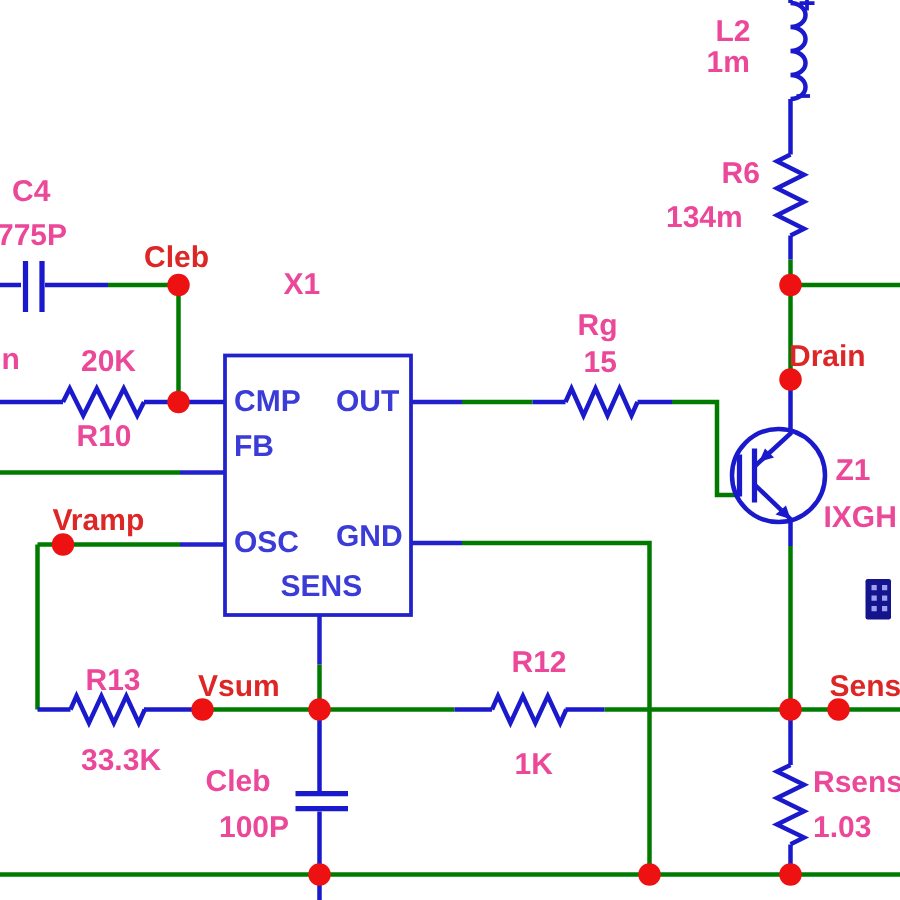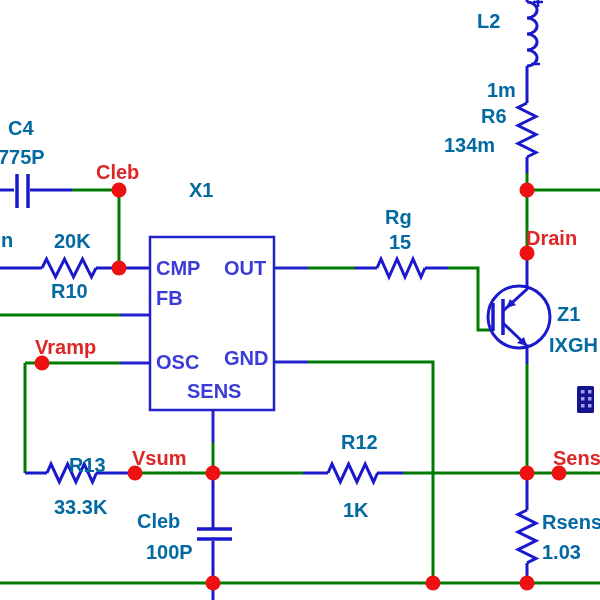--- a/index.html
+++ b/index.html
@@ -5,21 +5,21 @@
   html,body{margin:0;padding:0;background:#fff;}
   #canvas{
     position:relative;width:600px;height:600px;background:#fff;
     overflow:hidden;font-family:"Liberation Sans","DejaVu Sans",sans-serif;
   }
   #wiresvg{position:absolute;left:0;top:0;}
   .lbl{
     position:absolute;font-weight:bold;font-size:20px;line-height:1;
     white-space:nowrap;user-select:none;
   }
-  .g{color:#0369a1;}          
+  .g{color:#ec4899;}          
   .r{color:#DD2626;}          
   .b{color:#3B3BD8;}          
   .big{font-size:21px;letter-spacing:0.5px;}
 </style>
 </head>
 <body>
 
 <div id="canvas">
 
   <svg id="wiresvg" width="600" height="600" viewBox="0 0 600 600">
@@ -160,30 +160,30 @@
   <div class="lbl b" style="left:224px;top:258px;">OUT</div>
   <div class="lbl b" style="left:156px;top:288px;">FB</div>
   <div class="lbl b" style="left:156px;top:352px;">OSC</div>
   <div class="lbl b" style="left:224px;top:348px;">GND</div>
   <div class="lbl b" style="left:187px;top:381px;">SENS</div>
 
   <div class="lbl g" style="left:385px;top:207px;">Rg</div>
   <div class="lbl g" style="left:389px;top:232px;">15</div>
 
   <div class="lbl g" style="left:477px;top:11px;">L2</div>
-  <div class="lbl g" style="left:487px;top:32px;margin-top:48px;">1m</div>
+  <div class="lbl g" style="left:471px;top:32px;">1m</div>
   <div class="lbl g" style="left:481px;top:106px;">R6</div>
   <div class="lbl g" style="left:444px;top:135px;">134m</div>
 
   <div class="lbl r" style="left:526px;top:228px;">Drain</div>
   <div class="lbl g" style="left:557px;top:292px;margin-top:12px;">Z1</div>
   <div class="lbl g" style="left:549px;top:335px;">IXGH</div>
 
   <div class="lbl r" style="left:35px;top:337px;">Vramp</div>
-  <div class="lbl g" style="left:57px;top:455px;margin-left:12px;">R13</div>
+  <div class="lbl g" style="left:57px;top:444px;">R13</div>
   <div class="lbl g" style="left:54px;top:497px;">33.3K</div>
   <div class="lbl r" style="left:132px;top:448px;">Vsum</div>
 
   <div class="lbl g" style="left:341px;top:432px;">R12</div>
   <div class="lbl g" style="left:343px;top:500px;">1K</div>
 
   <div class="lbl g" style="left:137px;top:511px;">Cleb</div>
   <div class="lbl g" style="left:146px;top:542px;">100P</div>
 
   <div class="lbl r" style="left:553px;top:448px;">Sense</div>

